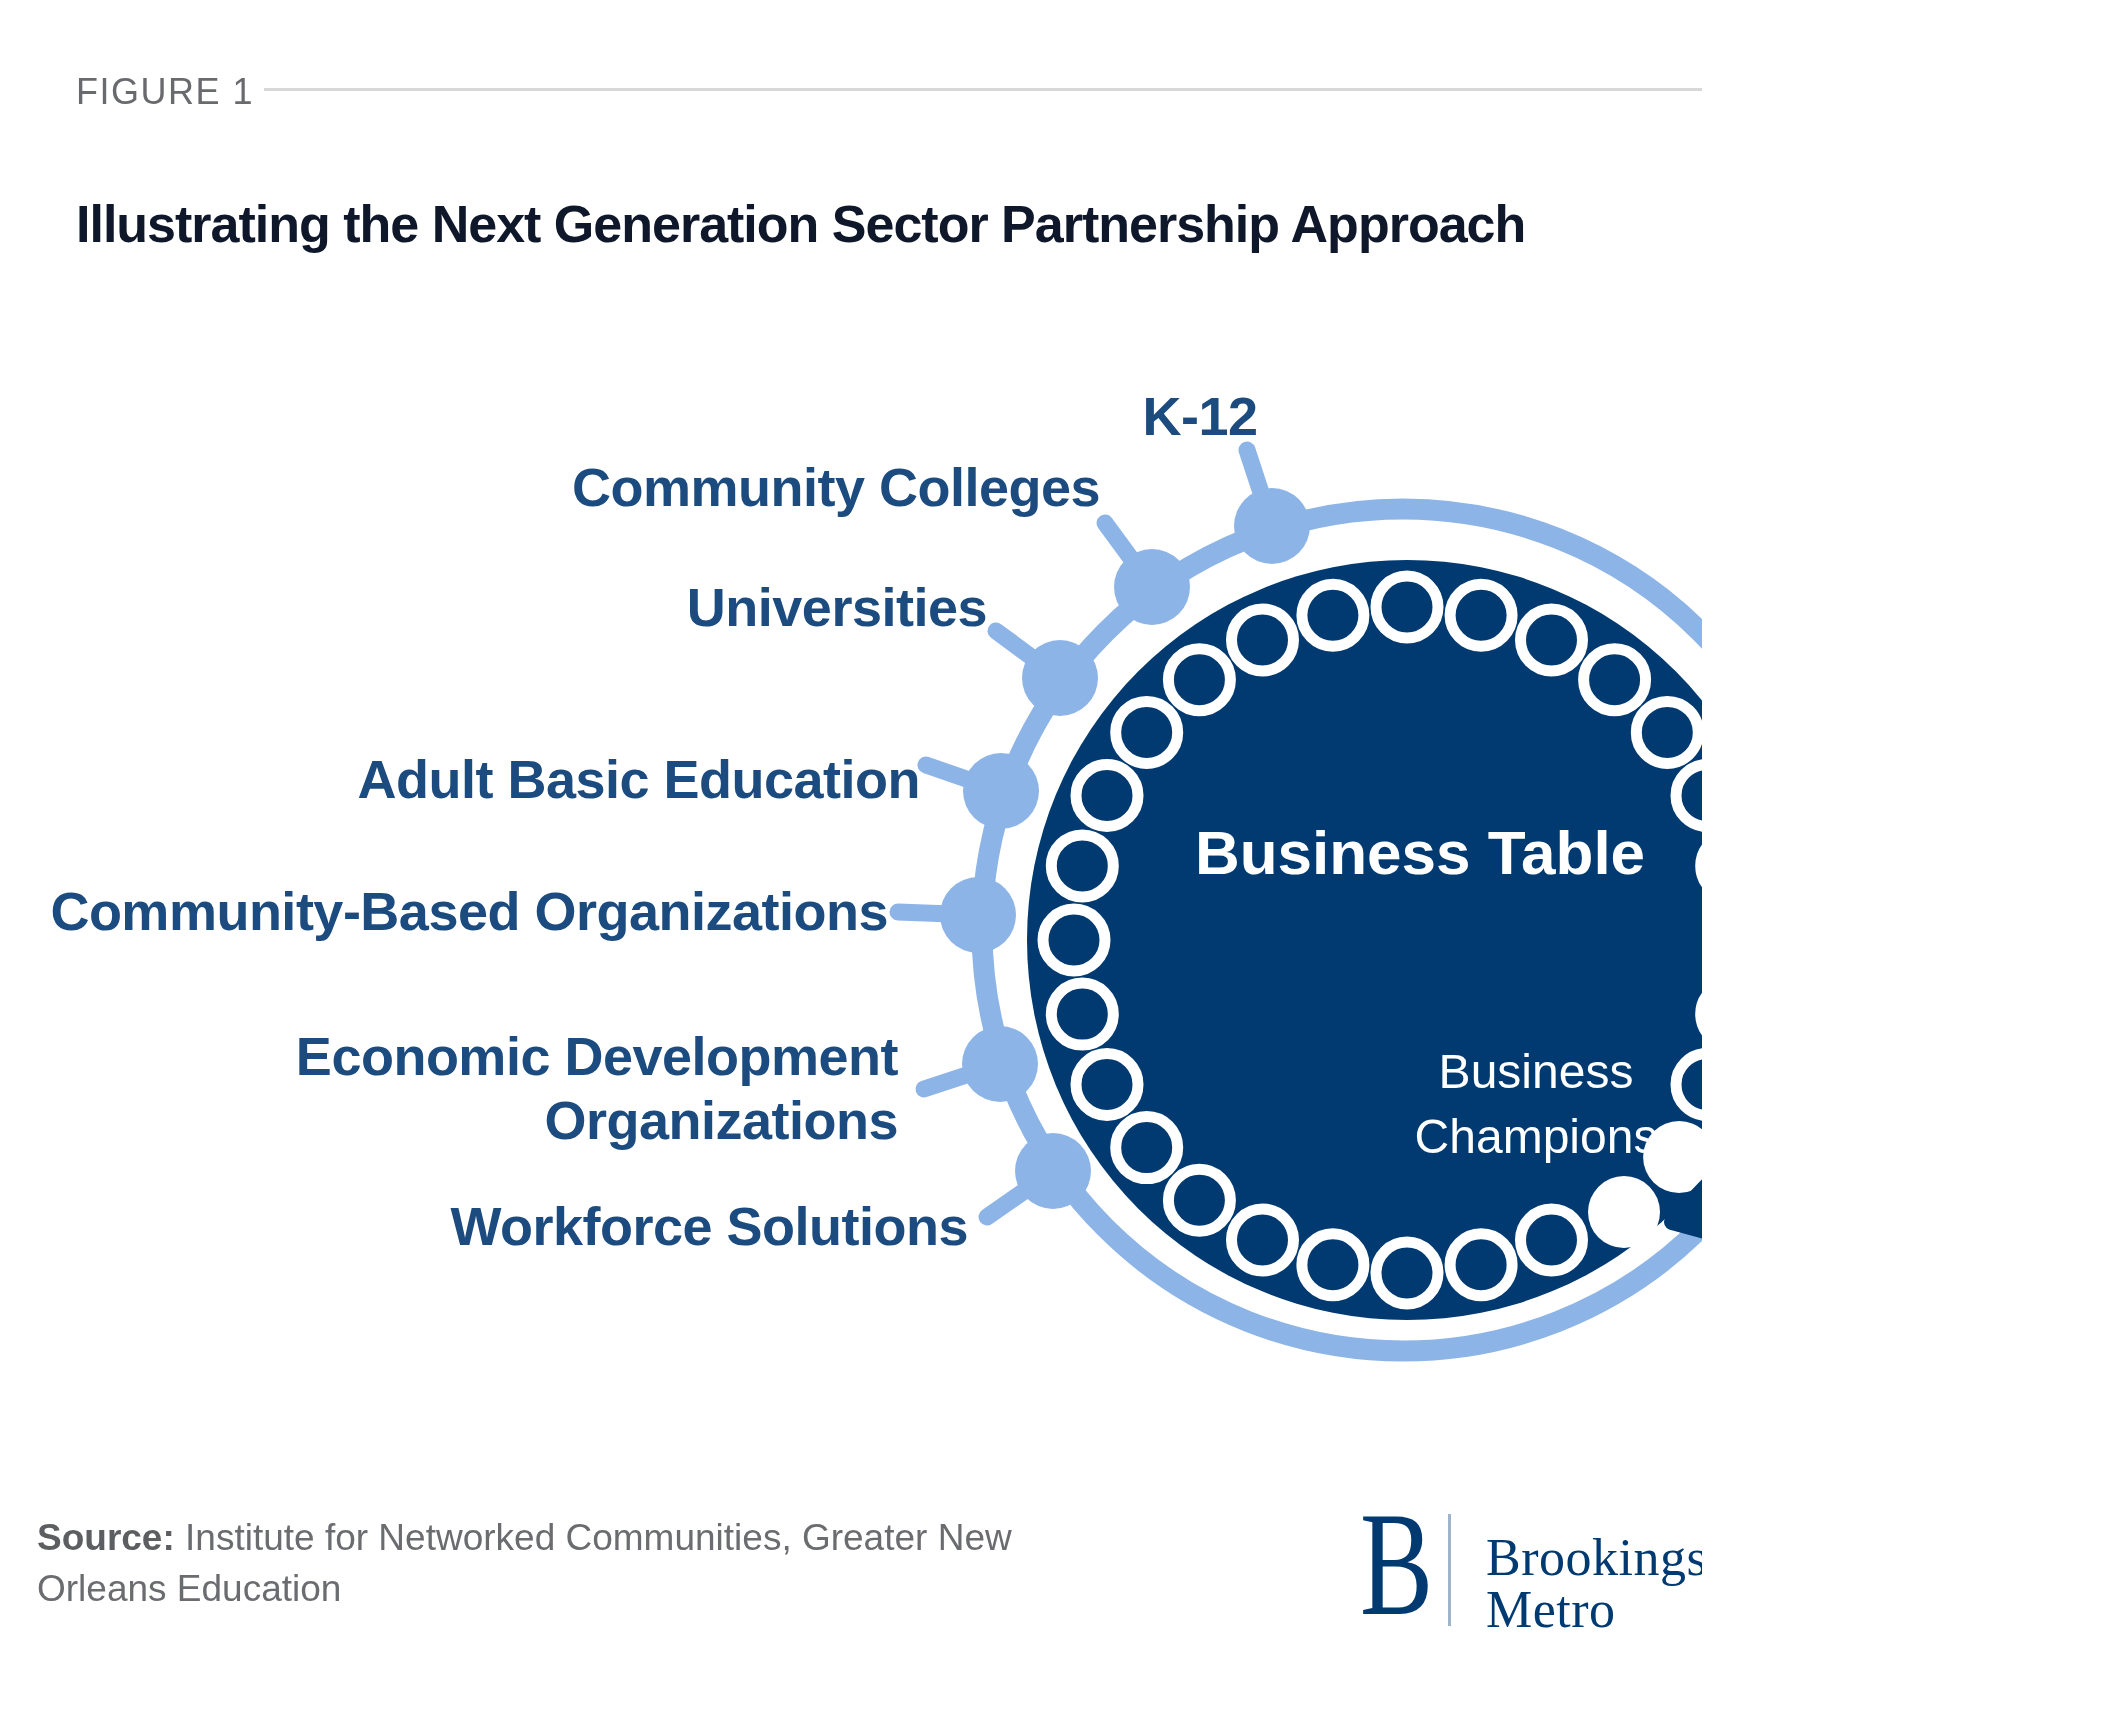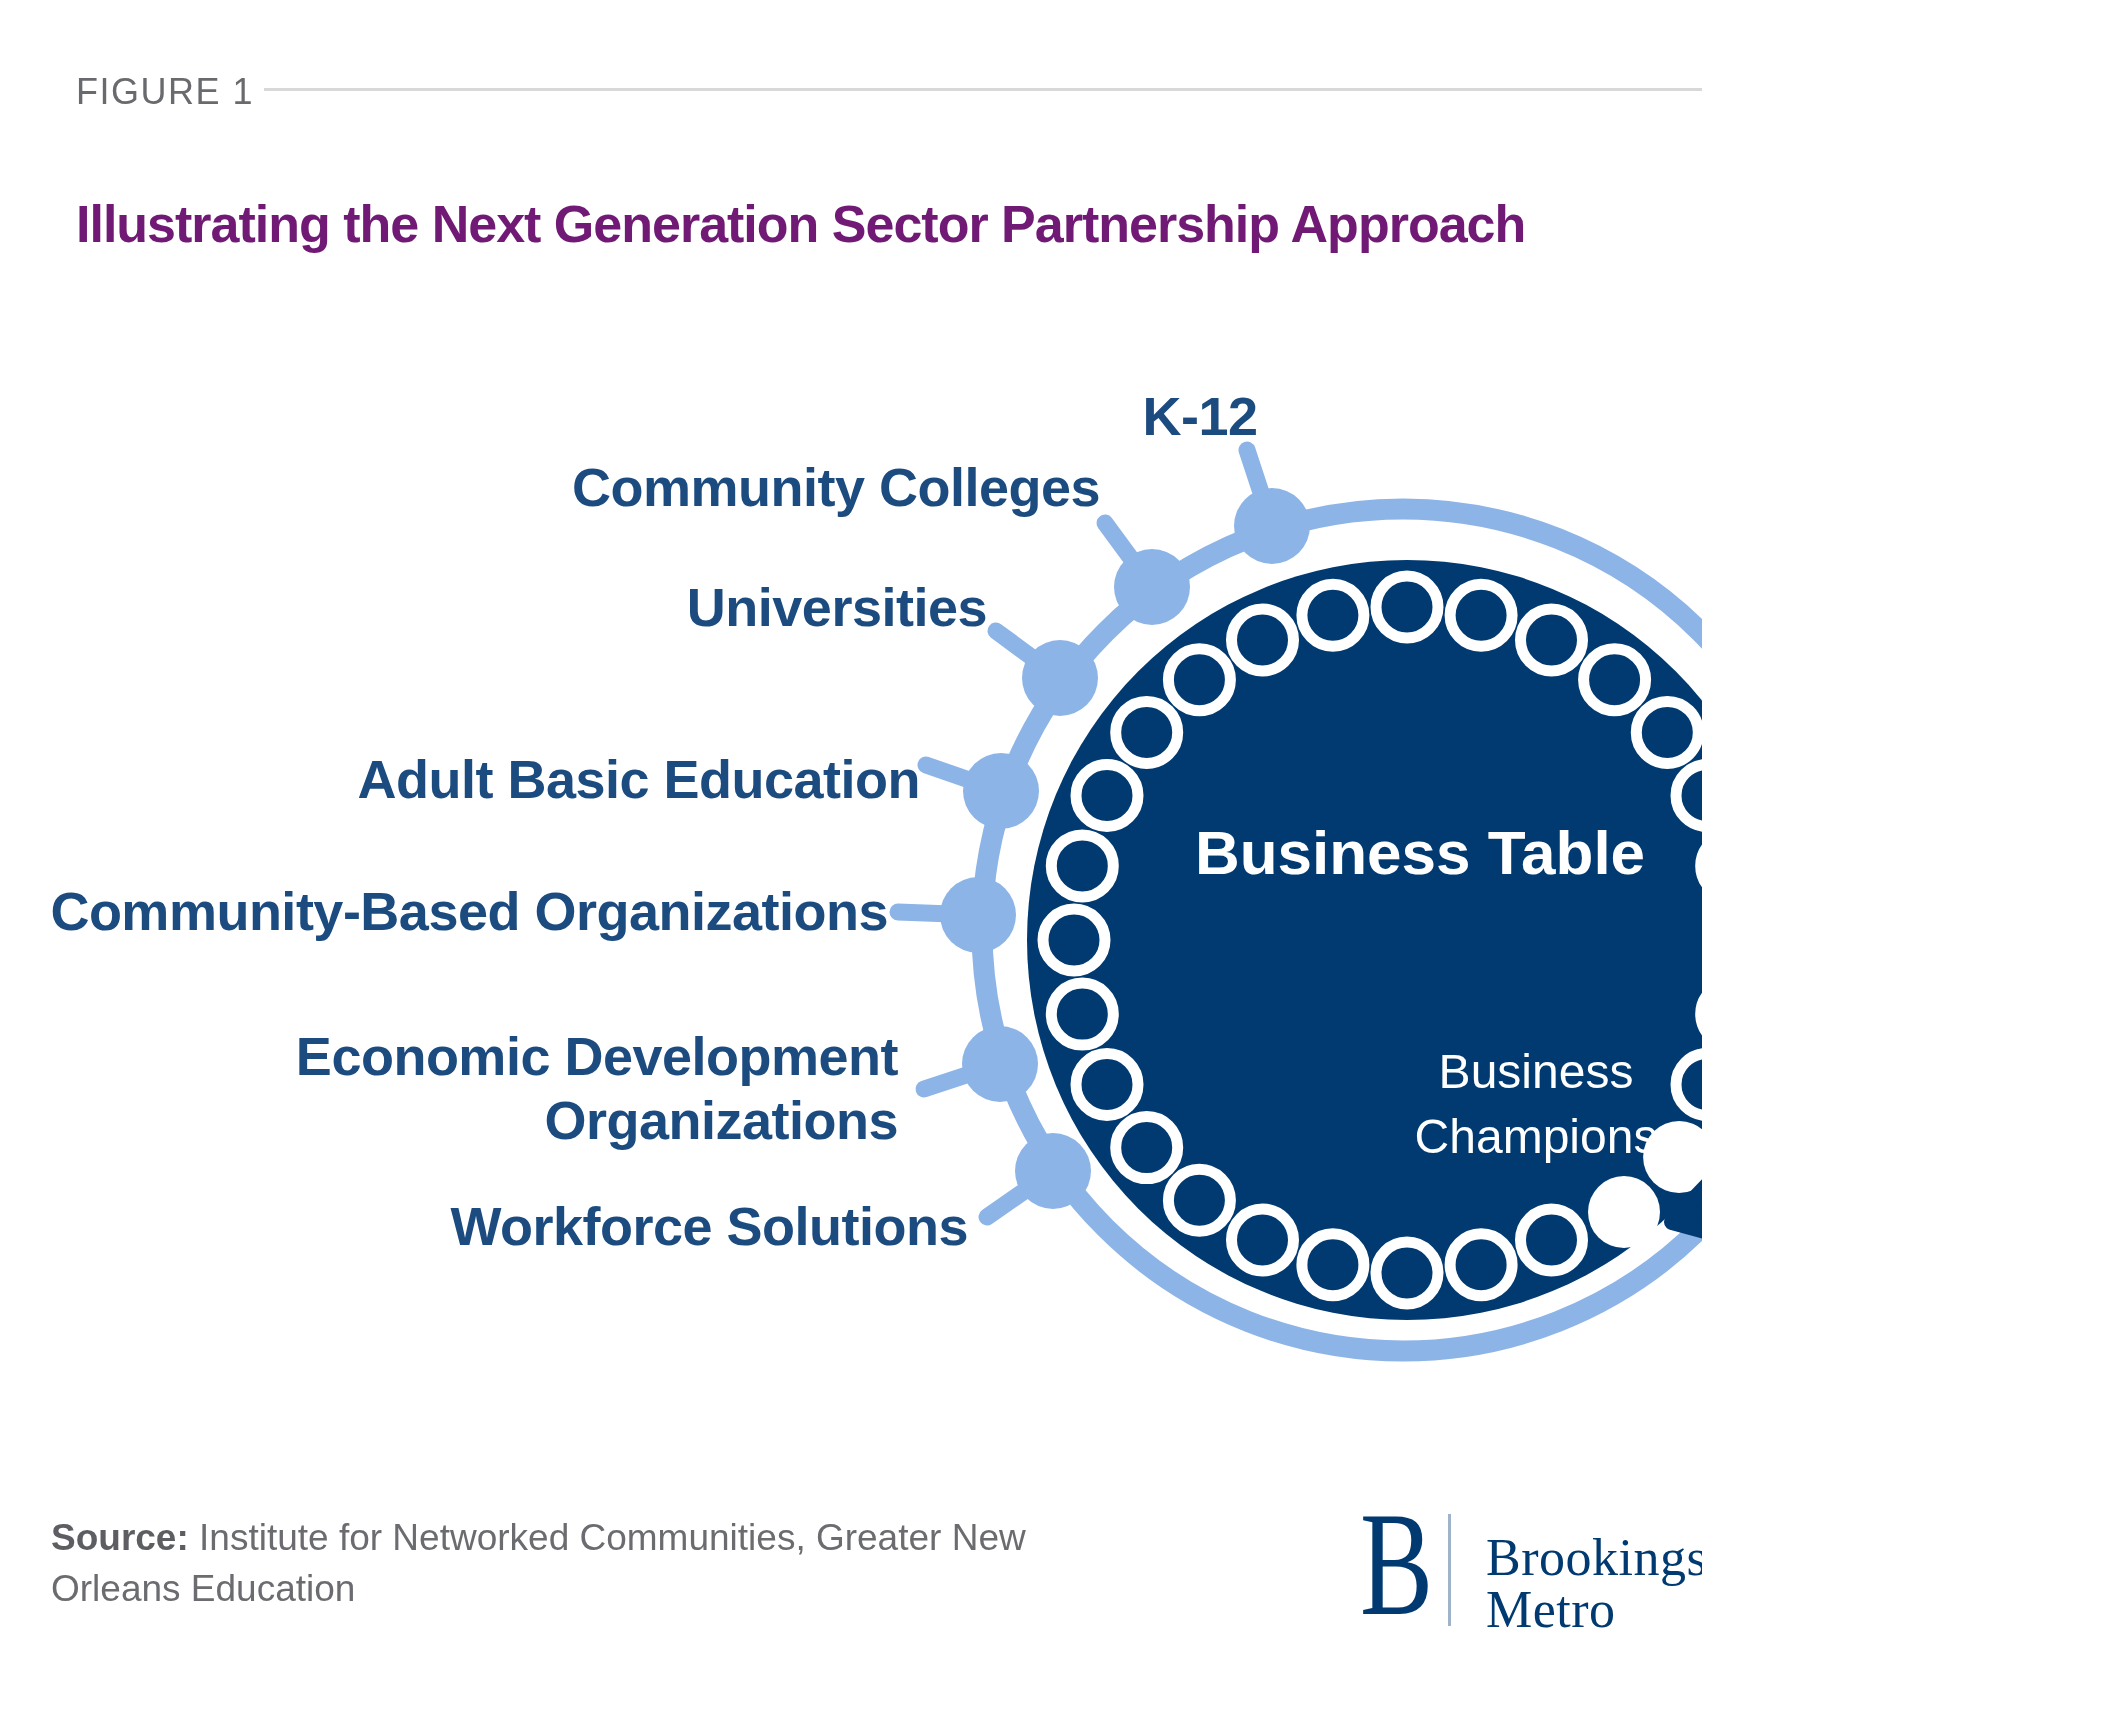--- a/index.html
+++ b/index.html
@@ -14,42 +14,42 @@
     position:absolute;left:76px;top:74px;
     font-size:36px;line-height:1;color:#696a6e;
     letter-spacing:1.5px;font-weight:400;
   }
   .kicker-rule{
     position:absolute;left:264px;top:88px;
     width:1794px;height:3px;background:#d8d8d8;
   }
   .title{
     position:absolute;left:76px;top:196px;
-    font-size:52px;line-height:1.1;color:#701a75;
+    font-size:52px;line-height:1.1;color:#0f172a;
     font-weight:700;letter-spacing:-1px;
     width:1700px;
   }
   svg.diagram{position:absolute;left:0;top:0;}
   .partner-label{
     fill:var(--label-navy,#1B4B7F);
     font-family:"Liberation Sans", sans-serif;
     font-size:54px;font-weight:700;letter-spacing:-0.5px;
   }
   .table-title{
     fill:#ffffff;
     font-family:"Liberation Sans", sans-serif;
     font-size:62px;font-weight:700;
   }
   .champions-label{
     fill:#ffffff;
     font-family:"Liberation Sans", sans-serif;
     font-size:48px;font-weight:400;
   }
   .source{
-    position:absolute;left:51px;top:1512px;
+    position:absolute;left:37px;top:1512px;
     font-size:37px;line-height:51px;color:#6b6c70;
     width:1100px;font-weight:400;
   }
   .source b{font-weight:700;color:#5d5e62;}
   .logo-b{
     position:absolute;left:1360px;top:1490px;
     font-family:"Liberation Serif", serif;
     font-size:148px;line-height:1;color:var(--navy,#003A70);
     transform:scaleX(0.74);transform-origin:left top;
     font-weight:400;

